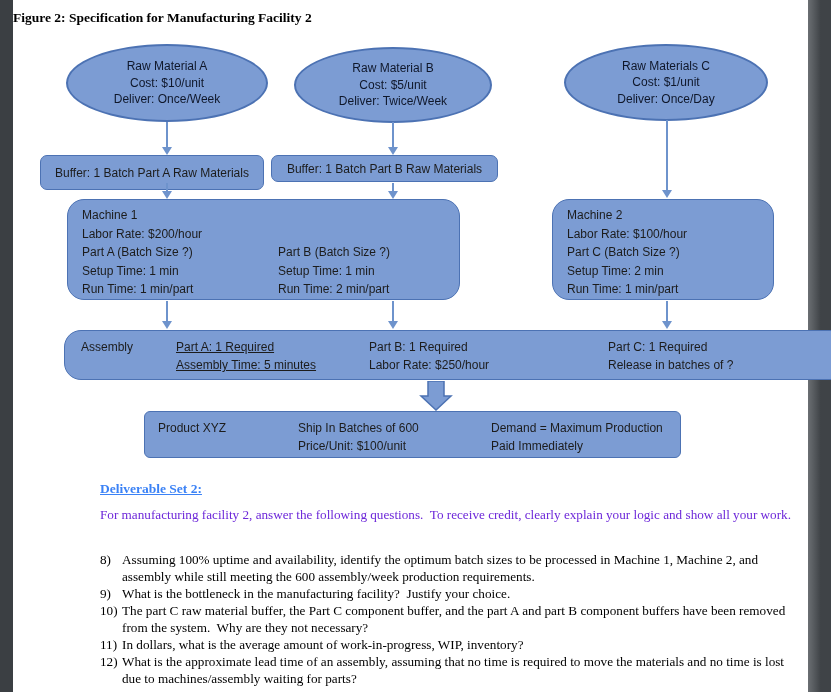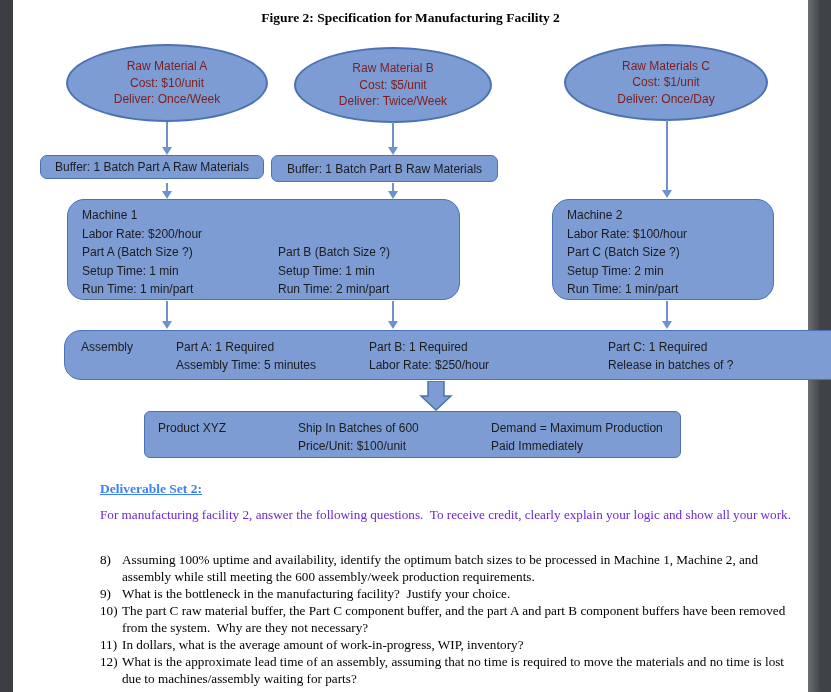--- a/index.html
+++ b/index.html
@@ -3,28 +3,28 @@
 <meta charset="utf-8">
 <style>
   html,body { margin:0; padding:0; }
   body { width:831px; height:692px; position:relative; background:#ffffff; overflow:hidden;
          font-family:"Liberation Serif", serif; }
 
   .strip-left  { position:absolute; left:0; top:0; width:13px; height:692px; background:#3b3f43; }
   .strip-right { position:absolute; right:0; top:0; width:23px; height:692px;
                  background:linear-gradient(to right,#6b6f73,#3f4347 55%); }
 
-  .fig-title { position:absolute; left:13px; top:10px; width:795px; text-align:center;
+  .fig-title { position:absolute; left:13px; top:10px; width:795px; 
                font-size:13.5px; font-weight:bold; color:#000; }
 
   
   .ellipse { position:absolute; background:#7c9cd3; border:2px solid #4c72b3; border-radius:50%;
              display:flex; flex-direction:column; justify-content:center; align-items:center;
              text-align:center; font-family:"Liberation Sans",sans-serif; font-size:12px;
-             line-height:16.5px; color:#7f1d1d; box-sizing:border-box; }
+             line-height:16.5px; color:#0f172a; box-sizing:border-box; }
   .rbox { position:absolute; background:#7c9cd3; border:1.5px solid #4c72b3; box-sizing:border-box;
           font-family:"Liberation Sans",sans-serif; font-size:12px; color:#1c1c1c; }
   .buffer { border-radius:7px; display:flex; align-items:center; justify-content:center; }
   .machine { border-radius:17px; }
   .mcol { position:absolute; line-height:18.5px; white-space:nowrap; }
   .acol { position:absolute; line-height:18px; white-space:nowrap; }
 
   
   .varrow { position:absolute; width:2px; background:#6e93cc; }
   .varrow::after { content:''; position:absolute; bottom:-8px; left:-4px;
@@ -65,21 +65,21 @@
 <div class="ellipse" style="left:564px; top:44px; width:204px; height:77px;">
   <div>Raw Materials C</div>
   <div>Cost: $1/unit</div>
   <div>Deliver: Once/Day</div>
 </div>
 
 <div class="varrow" style="left:166px; top:122px; height:25px;"></div>
 <div class="varrow" style="left:392px; top:122px; height:25px;"></div>
 <div class="varrow" style="left:666px; top:120px; height:70px;"></div>
 
-<div class="rbox buffer" style="left:40px; top:155px; width:224px; height:24px;text-align:center;">
+<div class="rbox buffer" style="left:40px; top:155px; width:224px; height:35px;text-align:center;">
   <span>Buffer: 1 Batch Part A Raw Materials</span>
 </div>
 <div class="rbox buffer" style="left:271px; top:155px; width:227px; height:27px;">
   <span>Buffer: 1 Batch Part B Raw Materials</span>
 </div>
 
 <div class="varrow" style="left:166px; top:183px; height:8px;"></div>
 <div class="varrow" style="left:392px; top:183px; height:8px;"></div>
 
 <div class="rbox machine" style="left:67px; top:199px; width:393px; height:101px;">
@@ -106,21 +106,21 @@
     <div>Run Time: 1 min/part</div>
   </div>
 </div>
 
 <div class="varrow" style="left:166px; top:301px; height:20px;"></div>
 <div class="varrow" style="left:392px; top:301px; height:20px;"></div>
 <div class="varrow" style="left:666px; top:301px; height:20px;"></div>
 
 <div class="rbox machine" style="left:64px; top:330px; width:783px; height:50px;">
   <div class="acol" style="left:16px; top:7px;">Assembly</div>
-  <div class="acol" style="left:111px; top:7px;">
+  <div class="acol" style="left:111px; top:7px;text-decoration:underline;">
     <div>Part A: 1 Required</div>
     <div>Assembly Time: 5 minutes</div>
   </div>
   <div class="acol" style="left:304px; top:7px;">
     <div>Part B: 1 Required</div>
     <div>Labor Rate: $250/hour</div>
   </div>
   <div class="acol" style="left:543px; top:7px;">
     <div>Part C: 1 Required</div>
     <div>Release in batches of ?</div>

